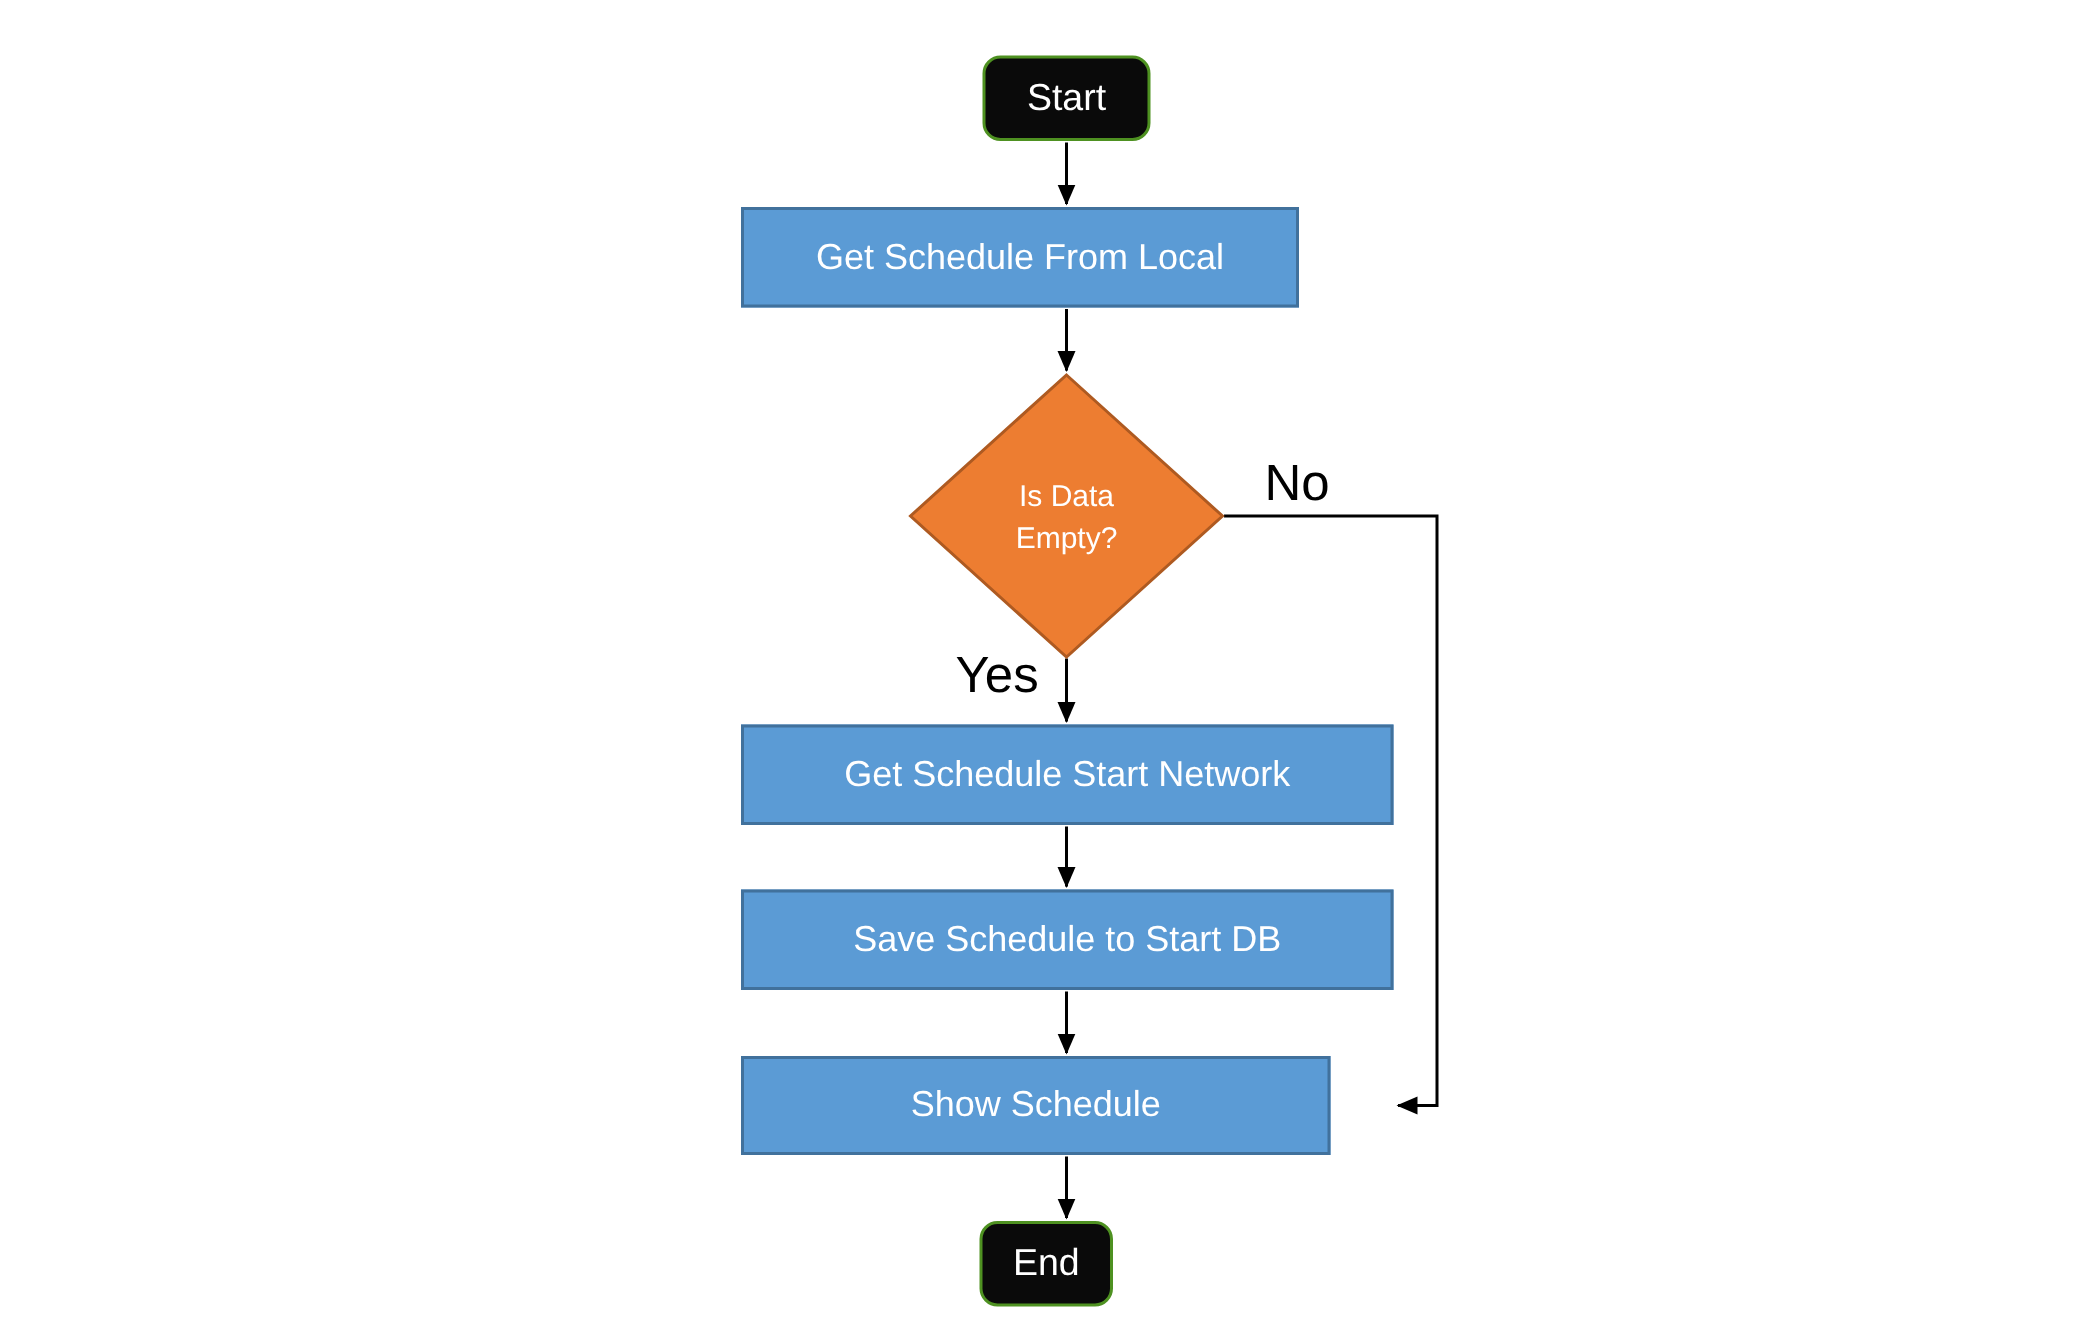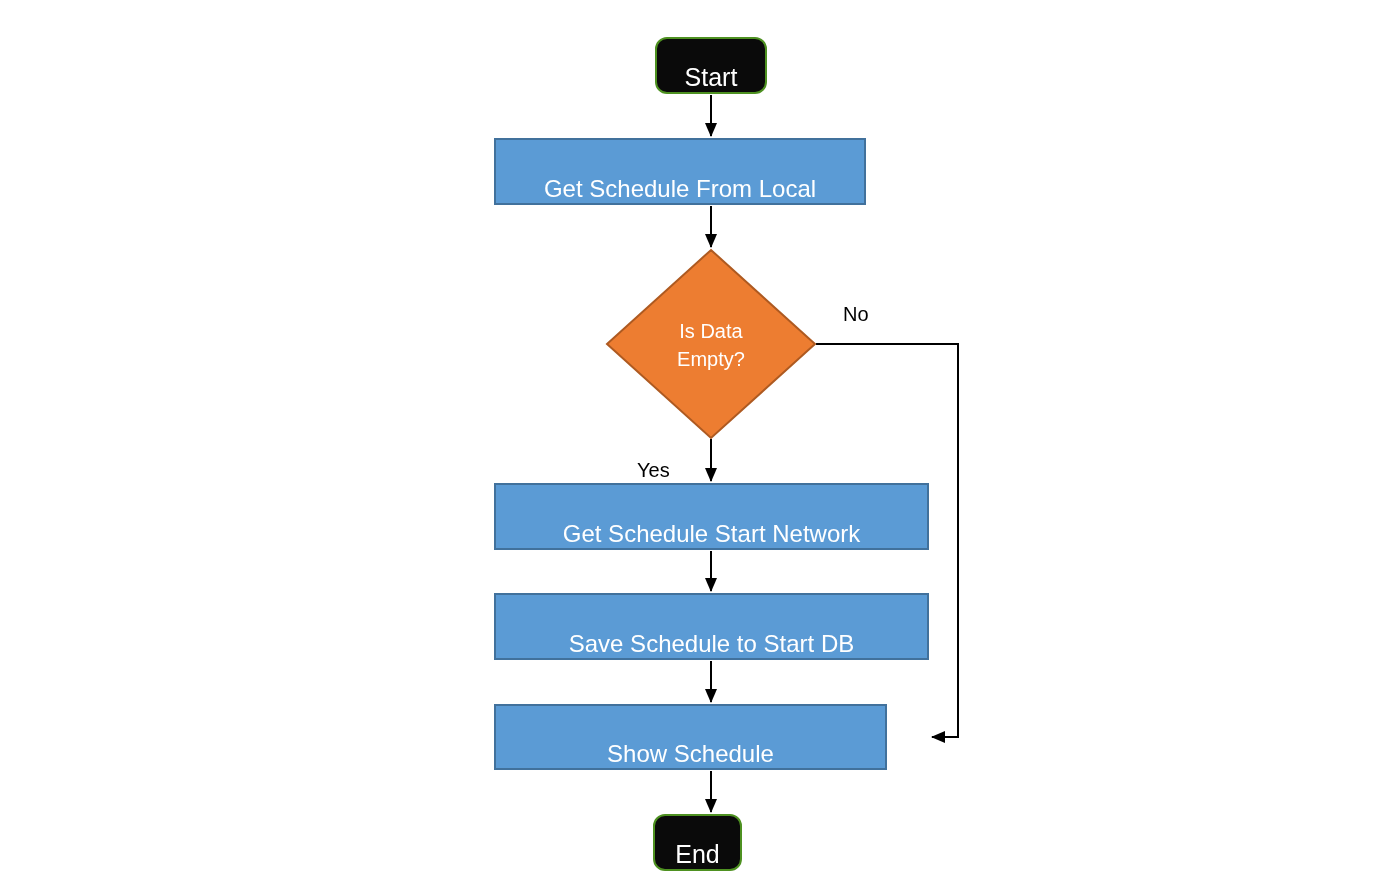--- a/index.html
+++ b/index.html
@@ -32,21 +32,21 @@
   }
   .diamond-shape {
     fill: var(--decision-fill, #ED7D31);
     stroke: var(--decision-border, #AE5A21);
     stroke-width: 2;
   }
   .node {
     position: absolute;
     box-sizing: border-box;
     display: flex;
-    align-items: flex-end;
+    align-items: center;
     justify-content: center;
     text-align: center;
     color: var(--node-text, #ffffff);
   }
   .terminator {
     background: var(--terminator-fill, #0a0a0a);
     border: 2.5px solid var(--terminator-border, #4E9121);
     border-radius: 12px;
     font-size: 25px;
   }
@@ -69,23 +69,23 @@
     font-size: 20px;
     line-height: 28px;
   }
   .decision-label span {
     display: inline-block;
     width: 100px;
   }
   .edge-label {
     position: absolute;
     color: var(--edge-label-text, #000000);
-    font-size: 20px;
+    font-size: 34px;
   }
-  .edge-label.yes { left: 637px; top: 459px; }
+  .edge-label.yes { left: 637px; top: 431px; }
   .edge-label.no  { left: 843px; top: 303px; }
 </style>
 </head>
 <body>
 
 <div class="canvas">
 
   <svg class="edges" viewBox="0 0 1400 891">
     <defs>
       <marker id="arrow" markerUnits="userSpaceOnUse" markerWidth="16" markerHeight="14" refX="13" refY="6" orient="auto">

